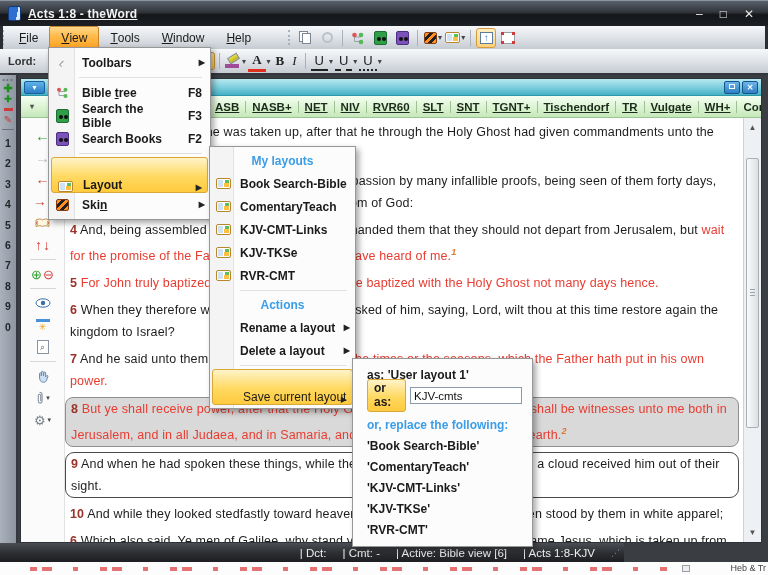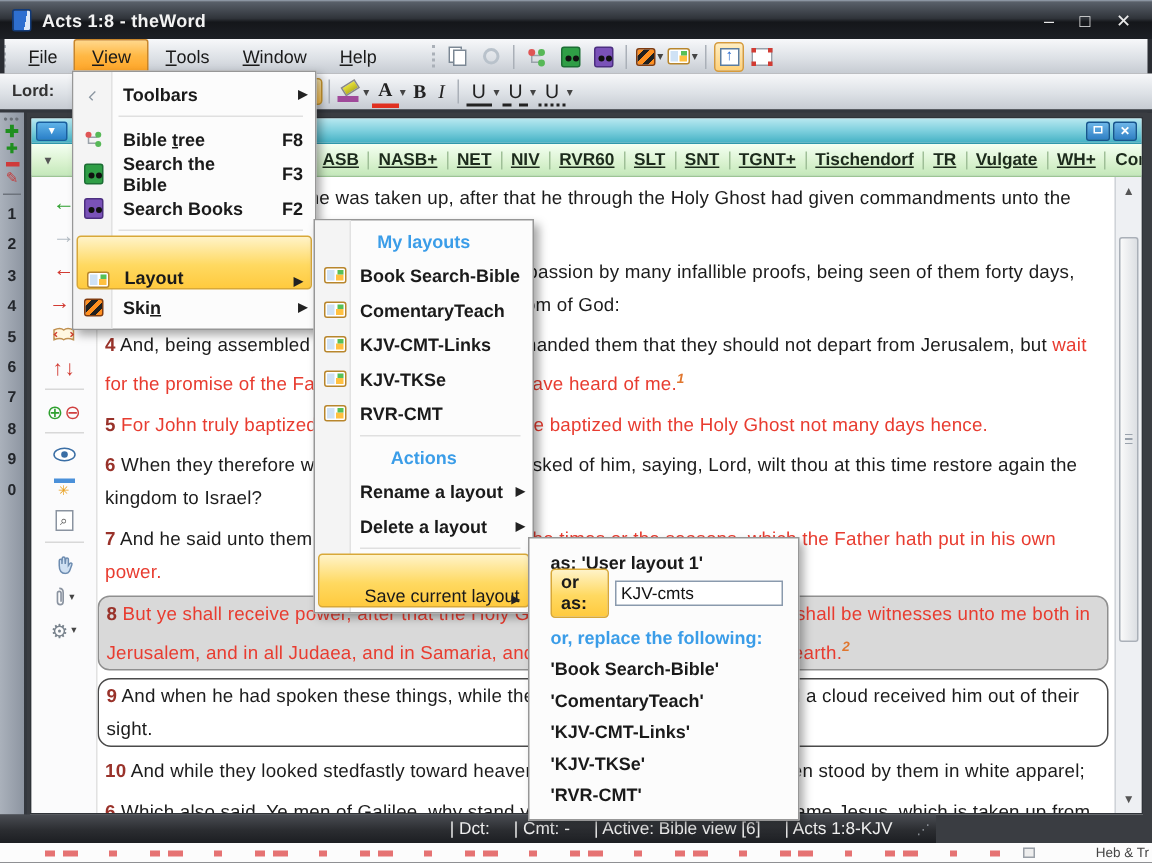--- a/index.html
+++ b/index.html
@@ -6,21 +6,21 @@
   html,body { width:768px; height:575px; overflow:hidden; font-family:"Liberation Sans",sans-serif; background:#3a3d42; }
   .abs { position:absolute; }
   #app { position:relative; width:768px; height:575px; }
 
   
   #titlebar { left:0; top:0; width:768px; height:26px;
     background:linear-gradient(#5a616b 0%, #30343a 45%, #14161a 55%, #1d2025 100%);
     border-top:1px solid #8b95a2; color:#f2f2f2; display:flex; align-items:center; }
   #app-icon { width:13px; height:15px; margin:0 7px 0 8px;
     background:linear-gradient(100deg,#2e6fd0 70%, #dfe9f7 70%); border:1px solid #123a77; border-radius:2px; }
-  #title-text { font-size:12px; font-weight:bold; letter-spacing:.2px; }
+  #title-text { font-size:12px; font-weight:bold; letter-spacing:.2px;text-decoration:underline; }
   #win-controls { margin-left:auto; display:flex; gap:17px; padding-right:14px; font-size:12px; color:#e8e8e8; }
   #win-controls span { cursor:default; }
 
   
   .tbrow { left:0; width:768px; background:linear-gradient(#f7f8fa 0%, #dde1e6 55%, #c6cbd2 100%); }
   #row1 { top:26px; height:23px; display:flex; align-items:stretch; }
   #row2 { top:49px; height:26px; display:flex; align-items:center; border-bottom:2px solid #33373d; }
   .edge { top:26px; width:3px; height:49px; background:#2a2d33; }
   .grip { width:4px; margin:4px 2px; border-left:2px dotted #aab0b8; }
   .menu-btn { padding:3px 11px 2px; font-size:12px; color:#1a1a1a; display:flex; align-items:center; cursor:default; }

